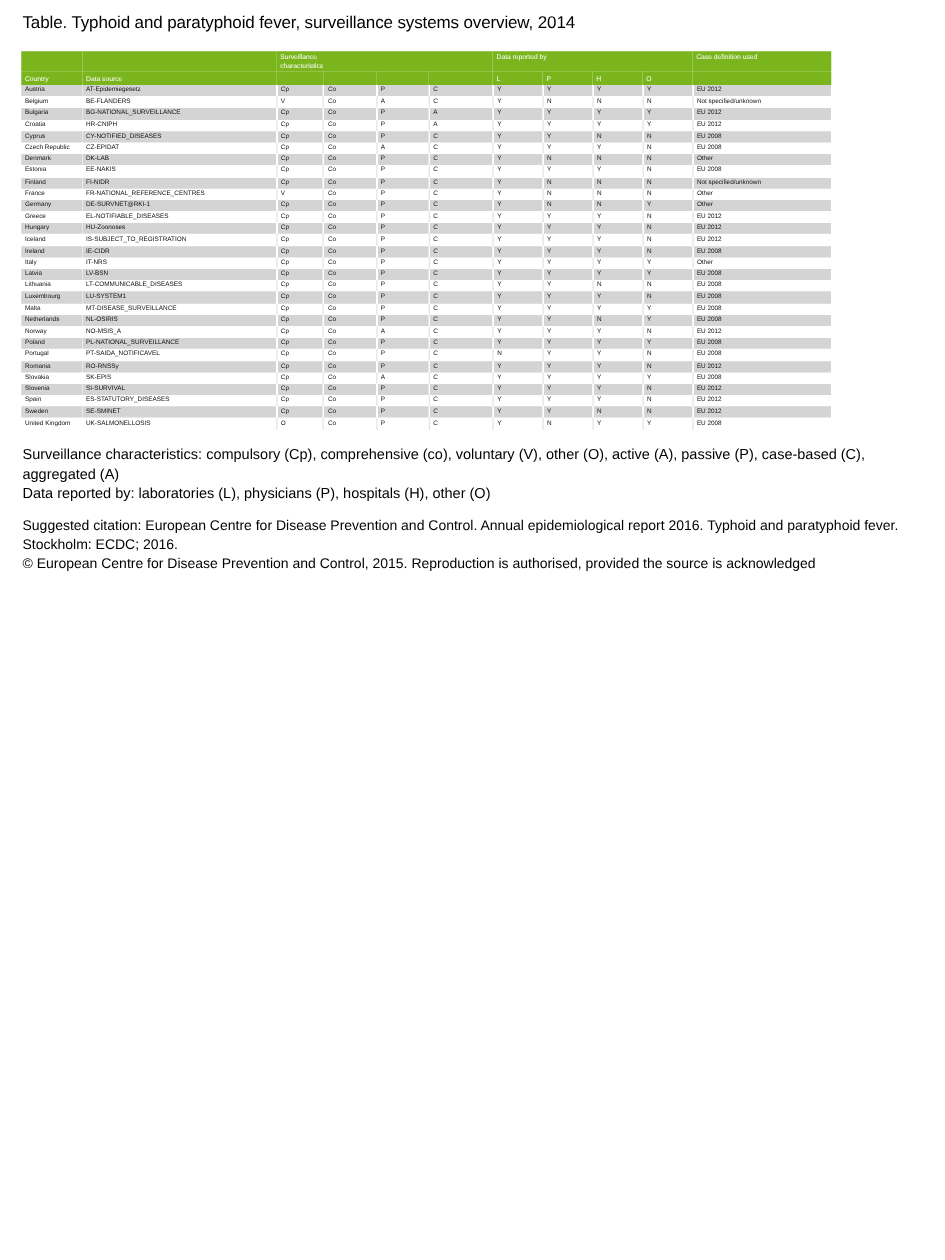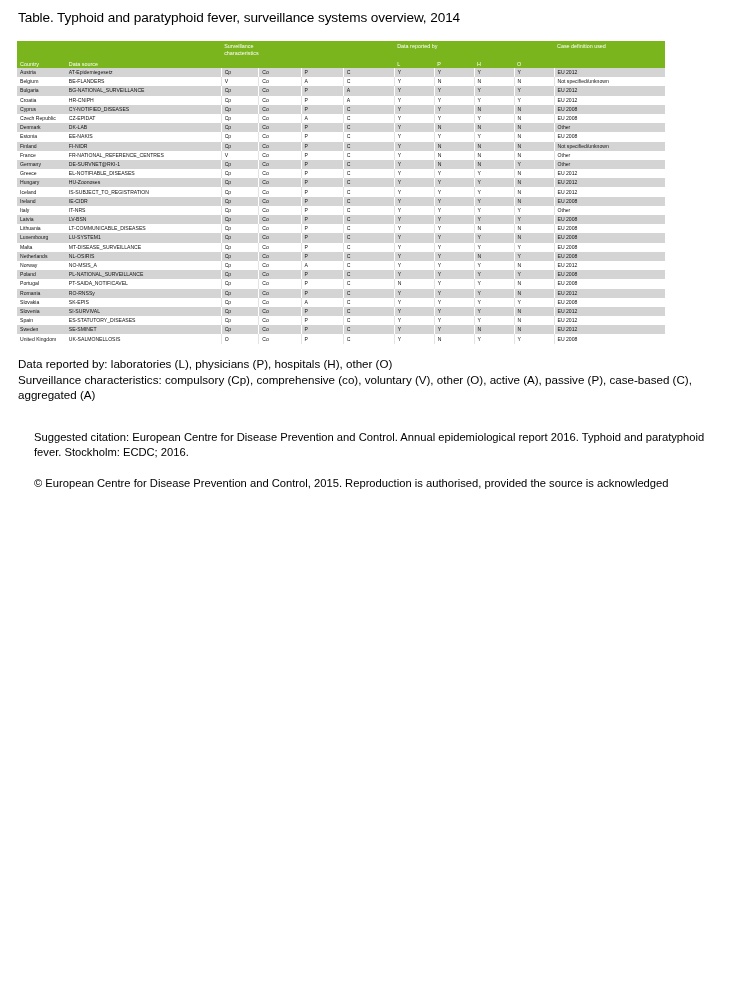--- a/index.html
+++ b/index.html
@@ -120,21 +120,21 @@
   .notes p { margin: 0; }
   .citation {
     position: absolute;
     left: 18px;
     top: 414px;
     width: 714px;
     font-size: 11.2px;
     line-height: 15.2px;
     color: #000;
   }
-  .citation p { margin: 16px; }
+  .citation p { margin: 0; }
 </style>
 </head>
 <body>
 
 <div class="page">
 
   <div class="title">Table. Typhoid and paratyphoid fever, surveillance systems overview, 2014</div>
 
   <div class="table-wrap">
     <table class="grid">
@@ -565,22 +565,22 @@
             <td class="ctr col-sep">N</td>
             <td class="ctr col-sep">Y</td>
             <td class="ctr col-sep">Y</td>
             <td class="col-sep">EU 2008</td>
           </tr>
         </tbody>
     </table>
   </div>
 
   <div class="notes">
+    <p>Surveillance characteristics: compulsory (Cp), comprehensive (co), voluntary (V), other (O), active (A), passive (P), case-based (C), aggregated (A)</p>
     <p>Data reported by: laboratories (L), physicians (P), hospitals (H), other (O)</p>
-    <p>Surveillance characteristics: compulsory (Cp), comprehensive (co), voluntary (V), other (O), active (A), passive (P), case-based (C), aggregated (A)</p>
   </div>
 
   <div class="citation">
     <p>Suggested citation: European Centre for Disease Prevention and Control. Annual epidemiological report 2016. Typhoid and paratyphoid fever. Stockholm: ECDC; 2016.</p>
     <p>© European Centre for Disease Prevention and Control, 2015. Reproduction is authorised, provided the source is acknowledged</p>
   </div>
 
 </div>
 
 </body></html>

